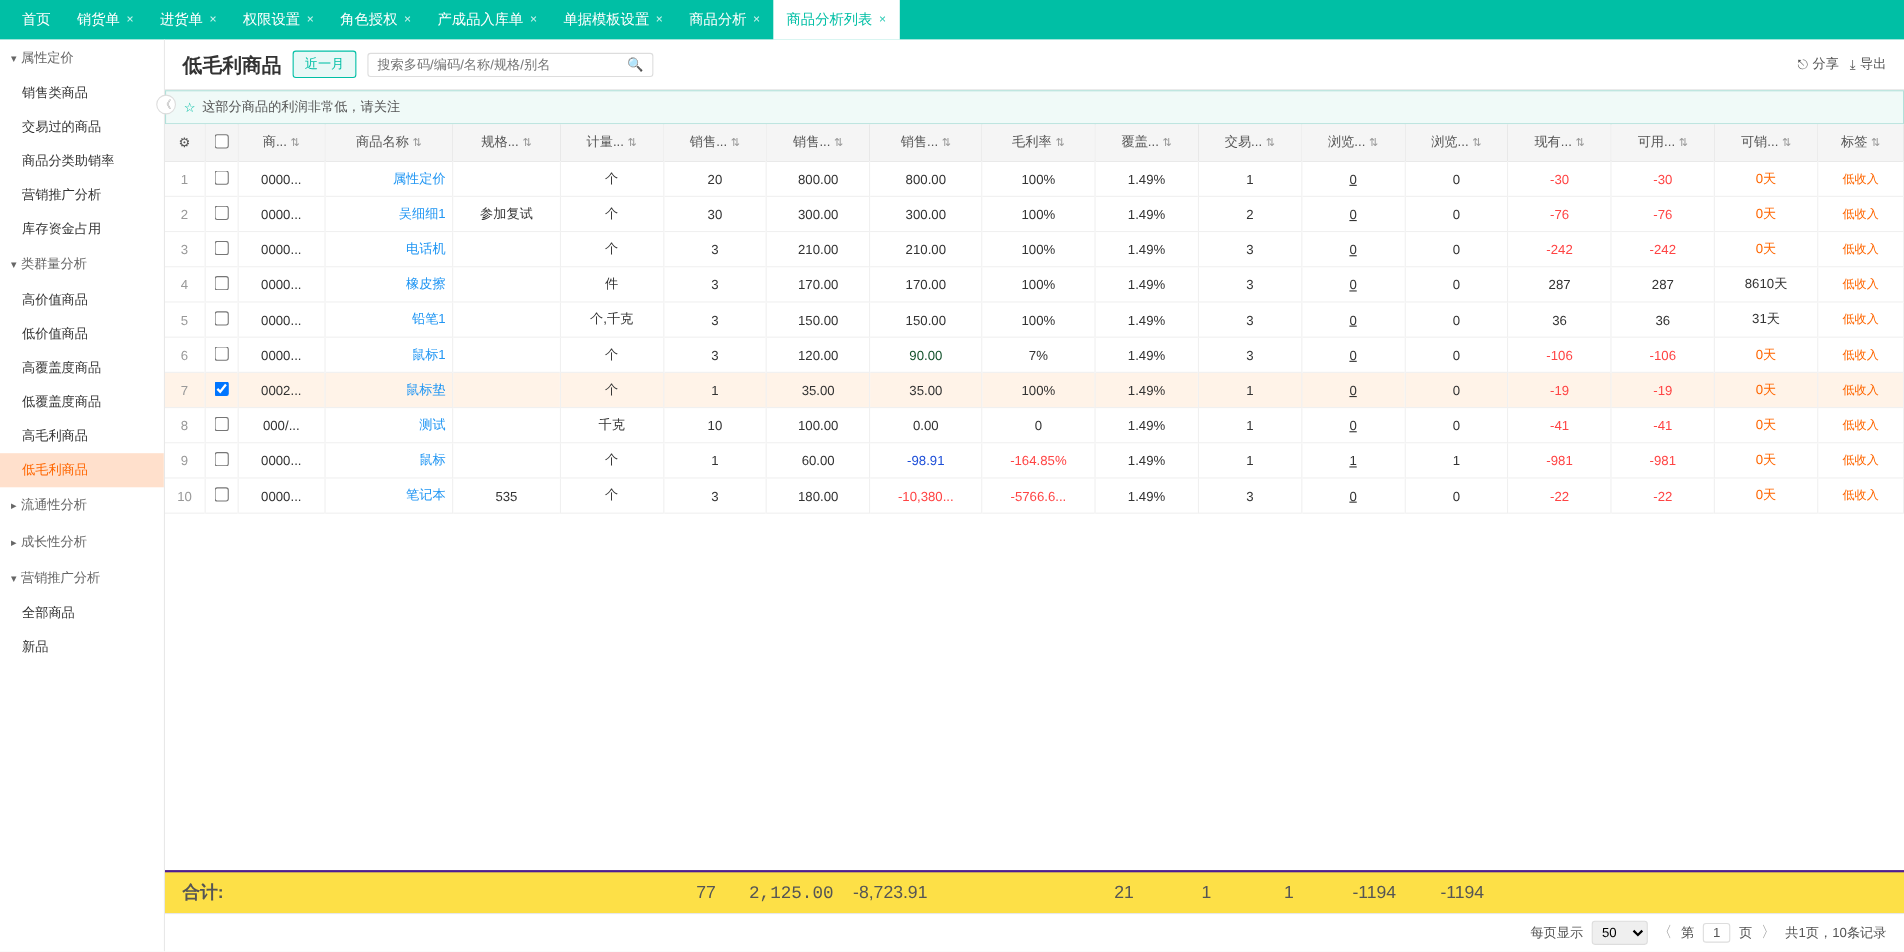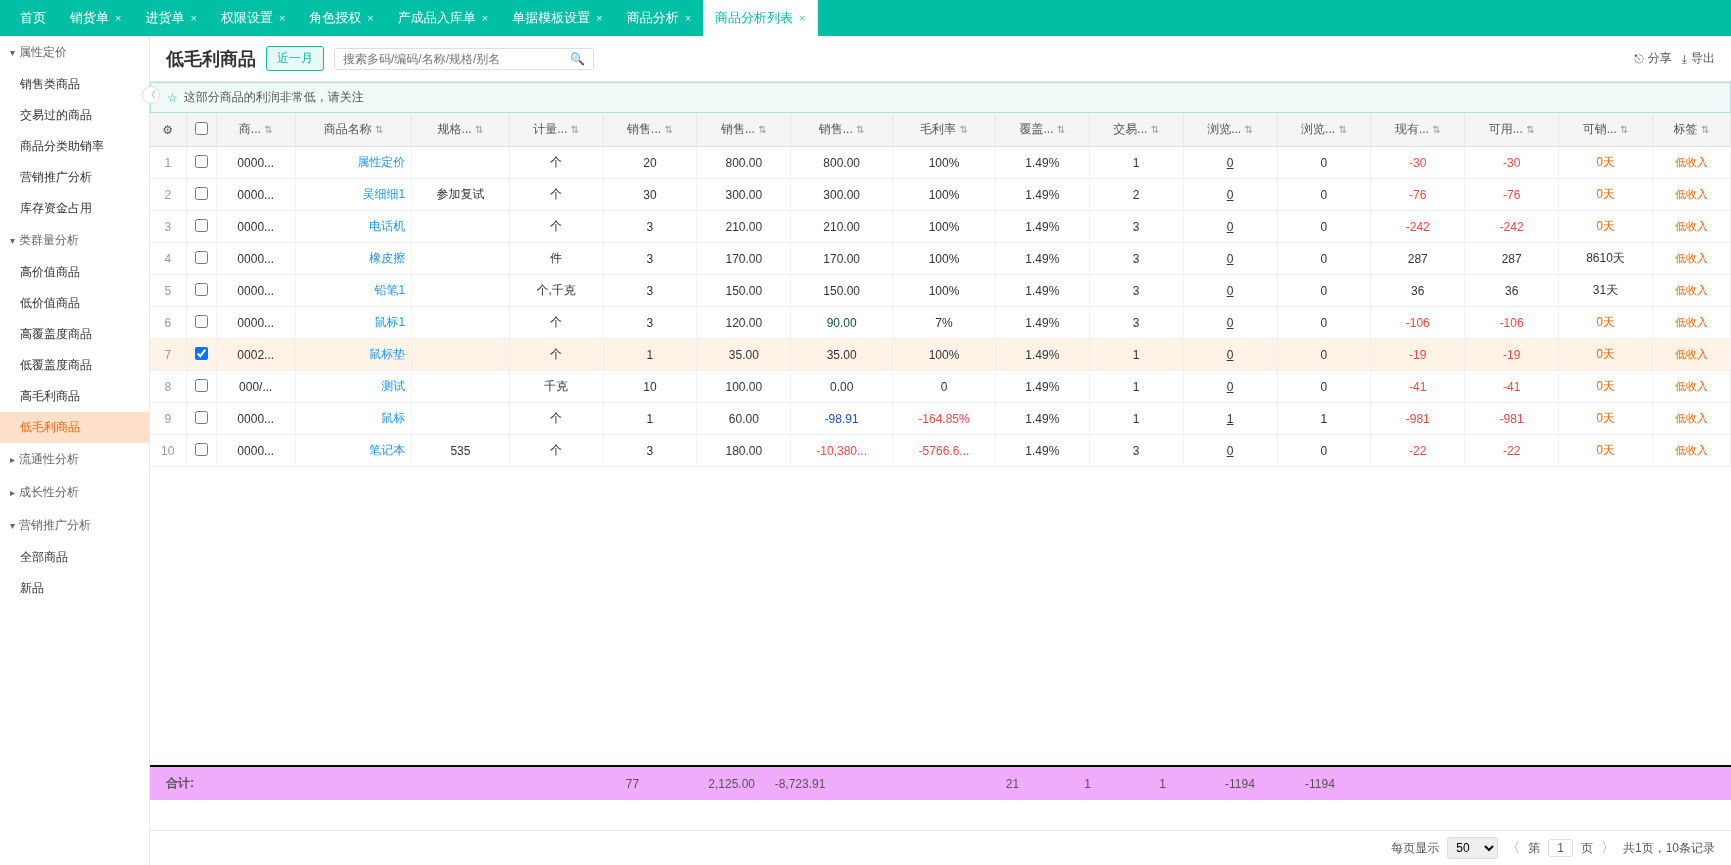--- a/index.html
+++ b/index.html
@@ -164,42 +164,41 @@
       border-right: 1px solid #f0f0f0;
       white-space: nowrap;
     }
     tbody td.left { text-align: right; }
     .tag-low { color: #ff6600; font-size: 11px; }
     .underline { text-decoration: underline; cursor: pointer; }
     .row-num { color: #999; }
 
     
     .table-footer {
-      background: #f0abfc;
-      border-top: 2px solid #000000;
+      background: #fde047;
+      border-top: 2px solid #4c1d95;
       padding: 8px 16px;
       display: flex;
       align-items: center;
-      font-size: 12px;
+      font-size: 16px;
       color: #555;
     }
     .total-label { font-weight: bold; margin-right: 20px; }
 
     
     .pagination {
       background: #fff;
       border-top: 1px solid #e8e8e8;
       padding: 6px 16px;
       display: flex;
       align-items: center;
       justify-content: flex-end;
       gap: 8px;
       font-size: 12px;
       color: #555;
-      margin-top: 30px;
     }
     .pagination select {
       border: 1px solid #ddd;
       border-radius: 3px;
       padding: 2px 4px;
       font-size: 12px;
     }
     .pagination .page-nav {
       cursor: pointer;
       color: #999;
@@ -574,21 +573,21 @@
     <div class="table-footer">
       <span class="total-label">合计:</span>
       <div style="display:flex; gap:0; flex:1; align-items:center;">
         <span style="width:36px;"></span>
         <span style="width:30px;"></span>
         <span style="width:70px;"></span>
         <span style="width:120px;"></span>
         <span style="width:70px;"></span>
         <span style="width:60px;"></span>
         <span style="width:65px; text-align:center;">77</span>
-        <span style="width:90px; text-align:right;">2,125.00</span>
+        <span style="width:90px; text-align:center;font-family:Liberation Mono, monospace;">2,125.00</span>
         <span style="width:90px; text-align:center;">-8,723.91</span>
         <span style="width:65px;"></span>
         <span style="width:65px;"></span>
         <span style="width:75px; text-align:center;">21</span>
         <span style="width:75px; text-align:center;">1</span>
         <span style="width:75px; text-align:center;">1</span>
         <span style="width:80px; text-align:center;">-1194</span>
         <span style="width:80px; text-align:center;">-1194</span>
       </div>
     </div>

